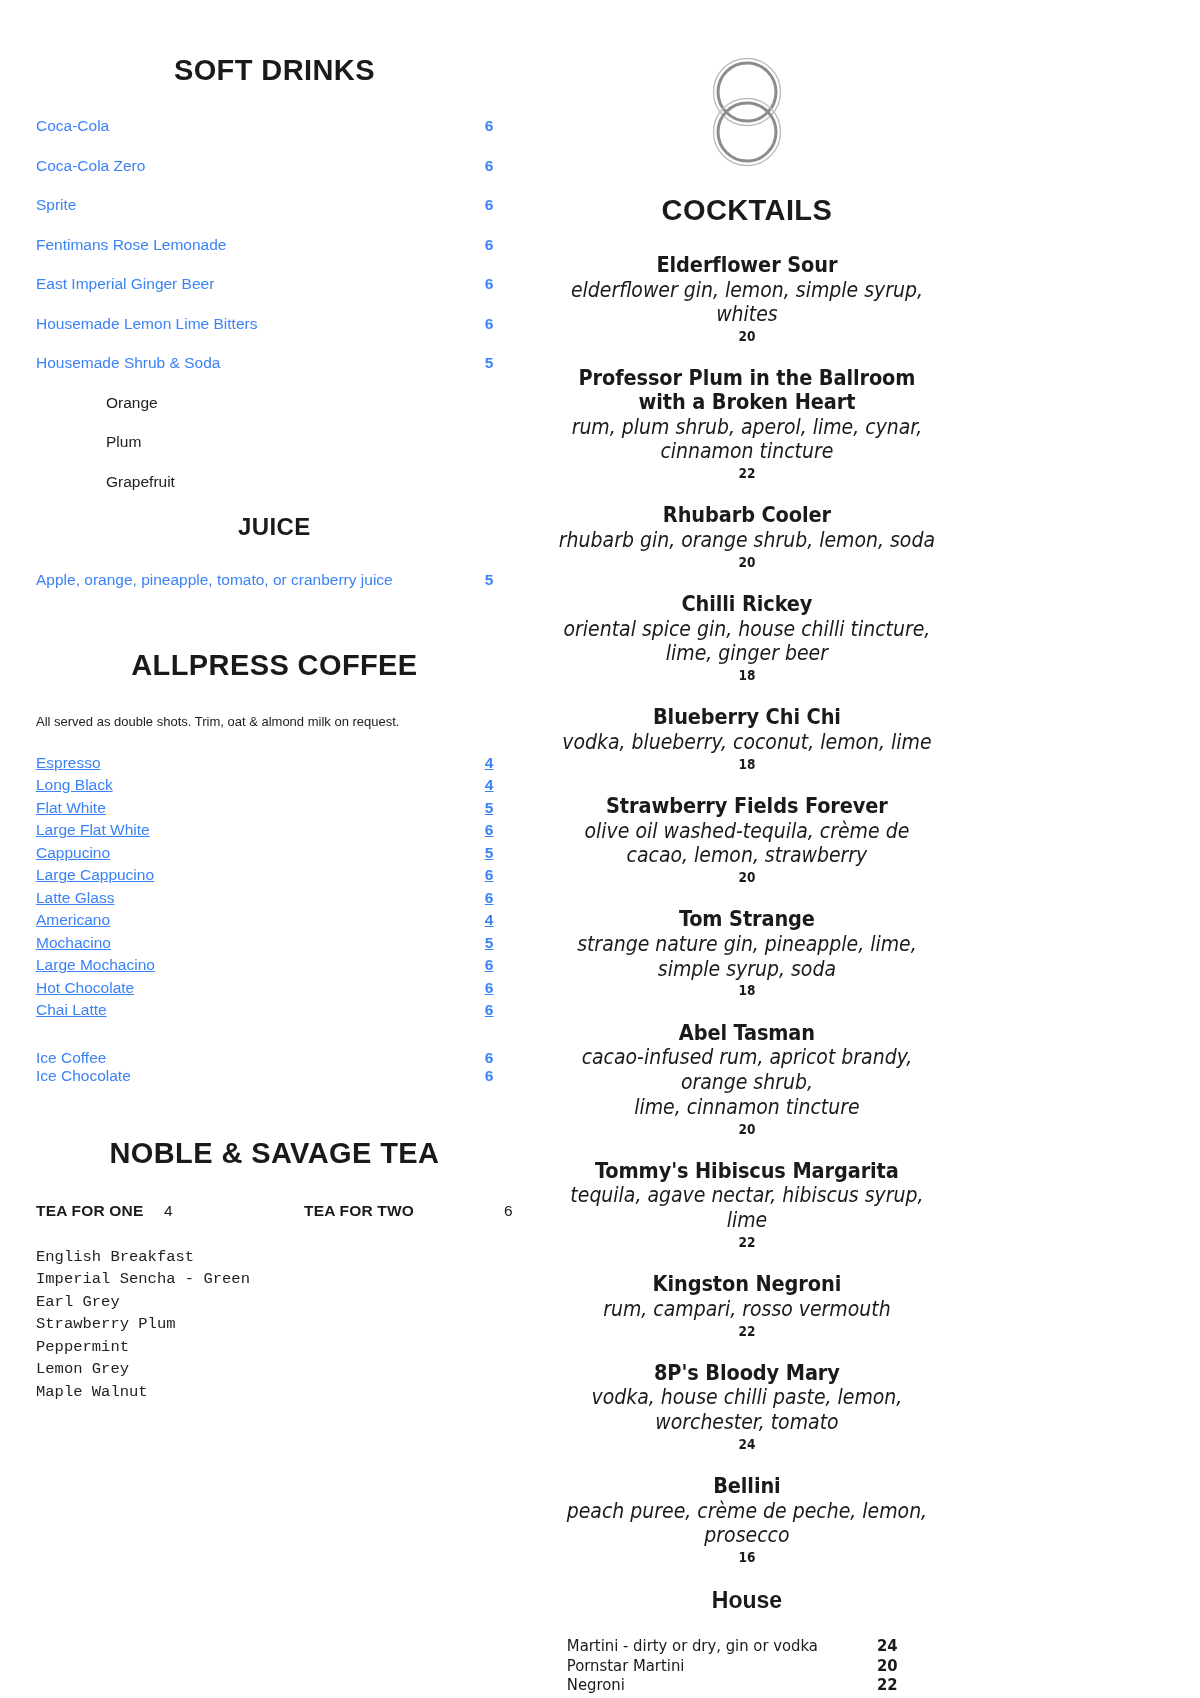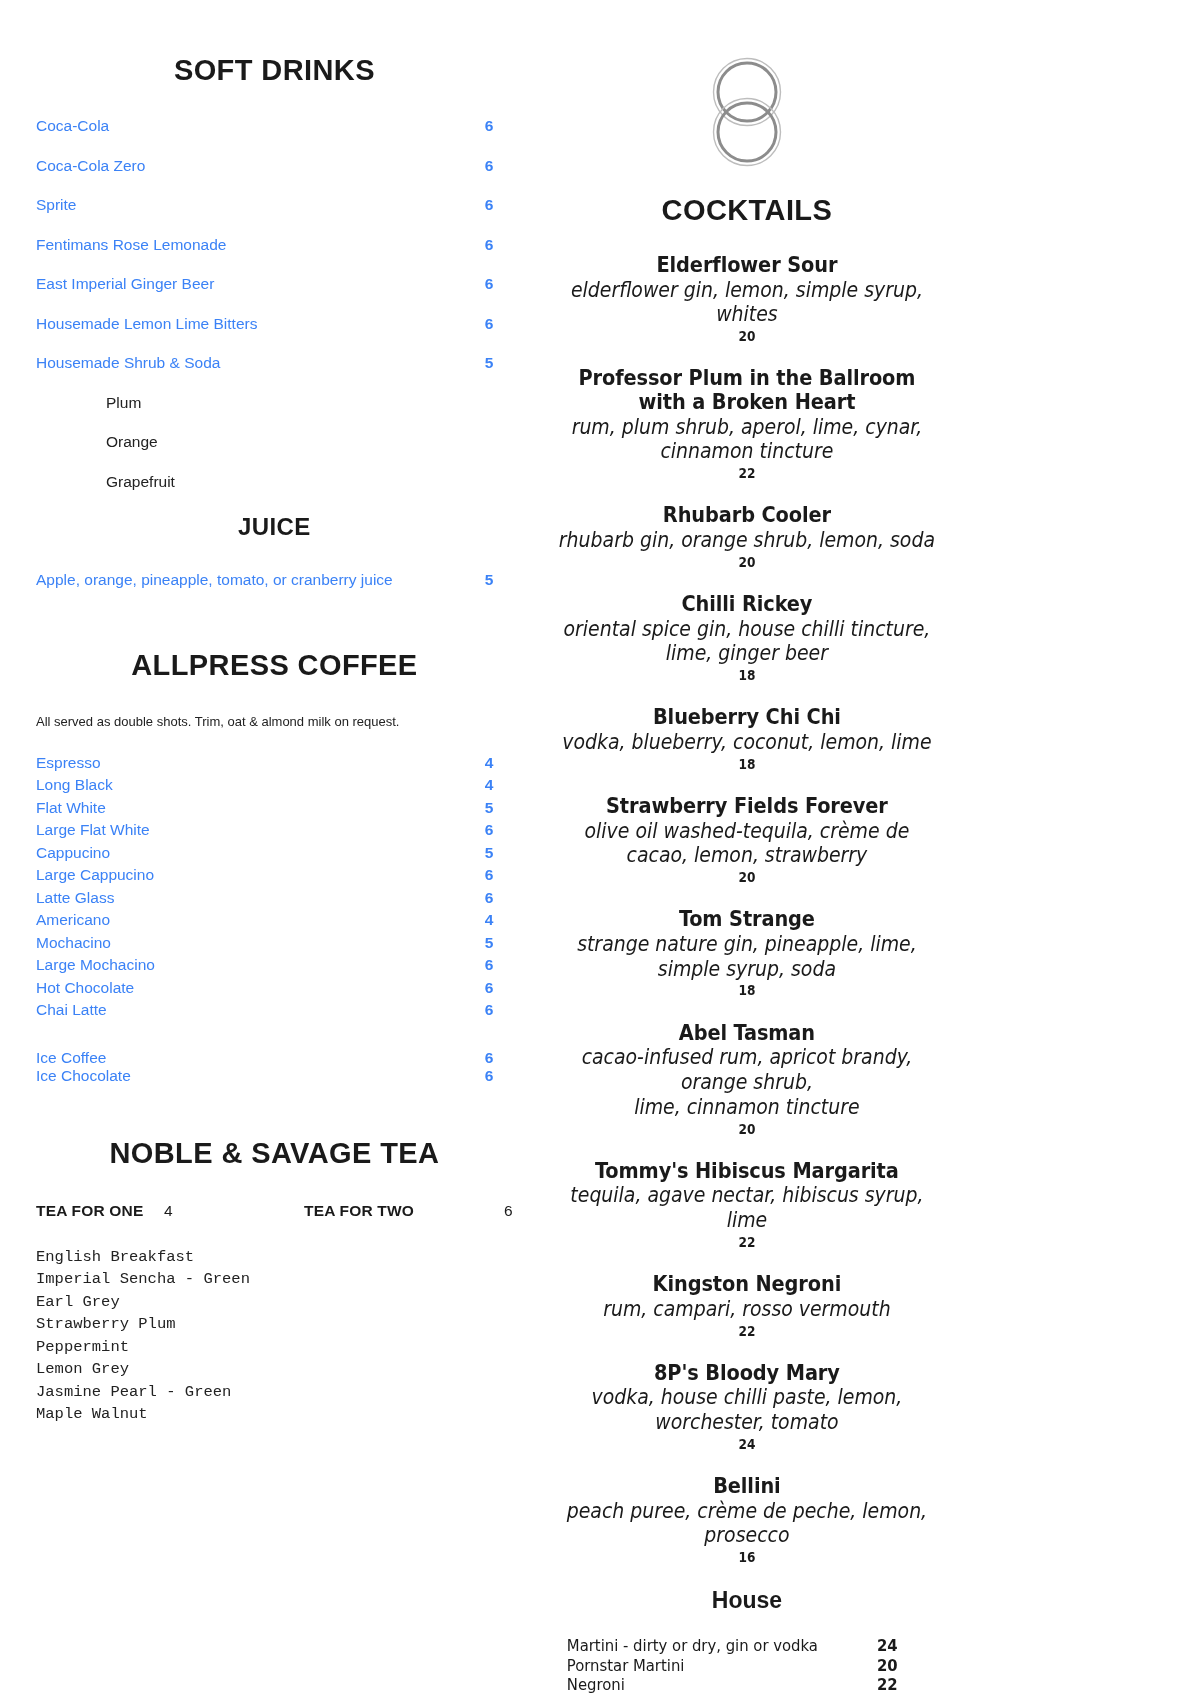--- a/index.html
+++ b/index.html
@@ -63,21 +63,21 @@
   }
   .juice-wrap { margin-top: 22px; }
   .juice-row { margin-top: 30px; }
   .coffee-head { margin-top: 60px; }
   .coffee-note {
     margin-top: 32px;
     font-size: 13px;
     color: #222;
   }
   .coffee-list { margin-top: 25px; }
-  .coffee-list .row { margin-bottom: 4.5px; }
+  .coffee-list .row { margin-bottom: 4.5px; text-decoration: underline; }
   .gap-block { height: 25px; }
   .tea-head { margin-top: 52px; }
   .tea-price-row {
     display: flex;
     align-items: baseline;
     margin-top: 32px;
     font-size: 15.5px;
     font-weight: 700;
     letter-spacing: 0.2px;
   }
@@ -197,22 +197,22 @@
           <span class="pr">6</span>
         </div>
         <div class="row">
           <span class="nm">Housemade Lemon Lime Bitters</span>
           <span class="pr">6</span>
         </div>
         <div class="row">
           <span class="nm">Housemade Shrub &amp; Soda</span>
           <span class="pr">5</span>
         </div>
+        <div class="sub-row">Orange</div>
         <div class="sub-row">Plum</div>
-        <div class="sub-row">Orange</div>
         <div class="sub-row">Grapefruit</div>
       </div>
 
     <div class="juice-wrap">
       <h2 class="sec-title small">JUICE</h2>
       <div class="row juice-row">
         <span class="nm">Apple, orange, pineapple, tomato, or cranberry juice</span>
         <span class="pr">5</span>
       </div>
     </div>
@@ -288,21 +288,20 @@
       <span class="t2">TEA FOR TWO</span>
       <span class="v2">6</span>
     </div>
     <div class="tea-list" id="tea-list">
         <div class="tea-item">English Breakfast</div>
         <div class="tea-item">Imperial Sencha - Green</div>
         <div class="tea-item">Earl Grey</div>
         <div class="tea-item">Strawberry Plum</div>
         <div class="tea-item">Peppermint</div>
         <div class="tea-item">Lemon Grey</div>
-        <div class="tea-item">Jasmine Pearl - Green</div>
         <div class="tea-item">Maple Walnut</div>
       </div>
 
   </div>
 
   <div class="col-right">
 
     <div class="logo-wrap">
       <svg width="92" height="112" viewBox="0 0 92 112">
         <circle cx="46" cy="36" r="29" fill="none" stroke="#8c8c8c" stroke-width="3"></circle>

